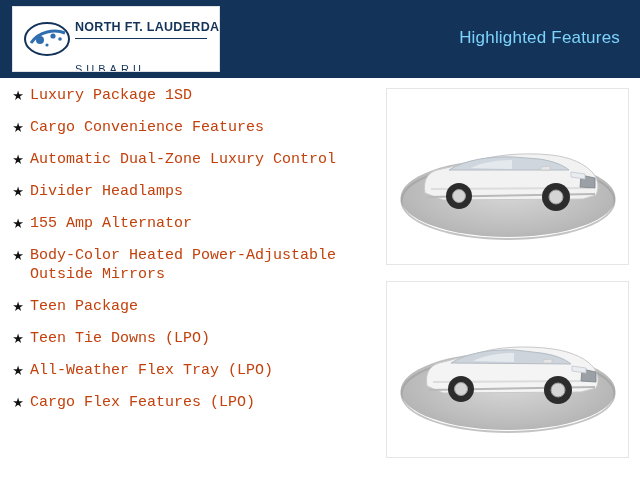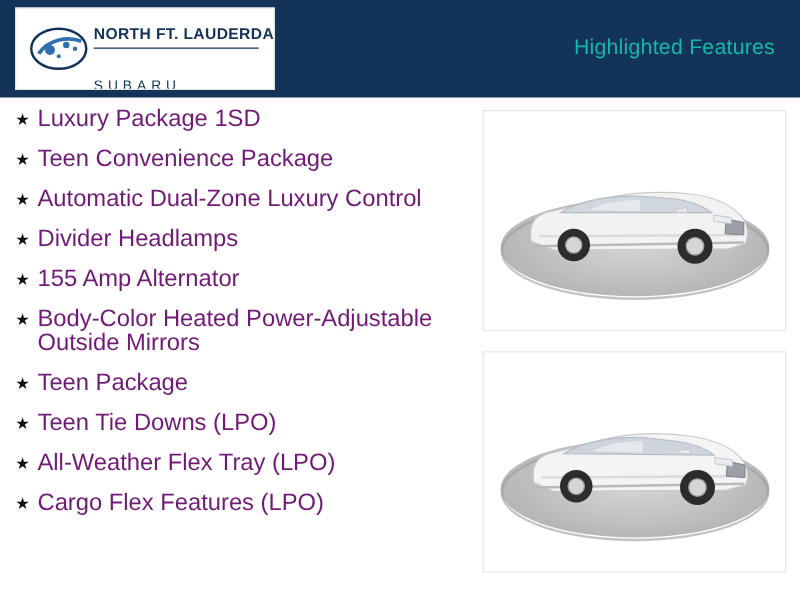--- a/index.html
+++ b/index.html
@@ -25,21 +25,21 @@
     left: 0;
     top: 0;
     width: 640px;
     height: 78px;
     background: #143359;
   }
   .header-title {
     position: absolute;
     right: 20px;
     top: 28px;
-    color: #14b8a6;
+    color: #7dd3fc;
     font-size: 17px;
     letter-spacing: 0.2px;
     white-space: nowrap;
   }
   .logo-box {
     position: absolute;
     left: 12px;
     top: 6px;
     width: 208px;
     height: 66px;
@@ -103,24 +103,25 @@
   .bullet {
     flex: 0 0 auto;
     width: 16px;
     color: #111111;
     font-size: 13px;
     line-height: 19px;
     text-align: center;
   }
   .feature-label {
     flex: 1 1 auto;
-    font-size: 19px;
-    color: #701a75;
+    font-size: 15px;
+    color: #c2410c;
     line-height: 19px;
     padding-left: 4px;
+    font-family: Liberation Mono, monospace;
   }
 
   
   .photo {
     position: absolute;
     background: #ffffff;
     border: 1px solid #e6e6e6;
     box-sizing: border-box;
     overflow: hidden;
   }
@@ -188,21 +189,21 @@
 
   <div class="features">
 
     <div class="feature-item">
       <div class="bullet">★</div>
       <div class="feature-label">Luxury Package 1SD</div>
     </div>
 
     <div class="feature-item">
       <div class="bullet">★</div>
-      <div class="feature-label">Teen Convenience Package</div>
+      <div class="feature-label">Cargo Convenience Features</div>
     </div>
 
     <div class="feature-item">
       <div class="bullet">★</div>
       <div class="feature-label">Automatic Dual-Zone Luxury Control</div>
     </div>
 
     <div class="feature-item">
       <div class="bullet">★</div>
       <div class="feature-label">Divider Headlamps</div>

